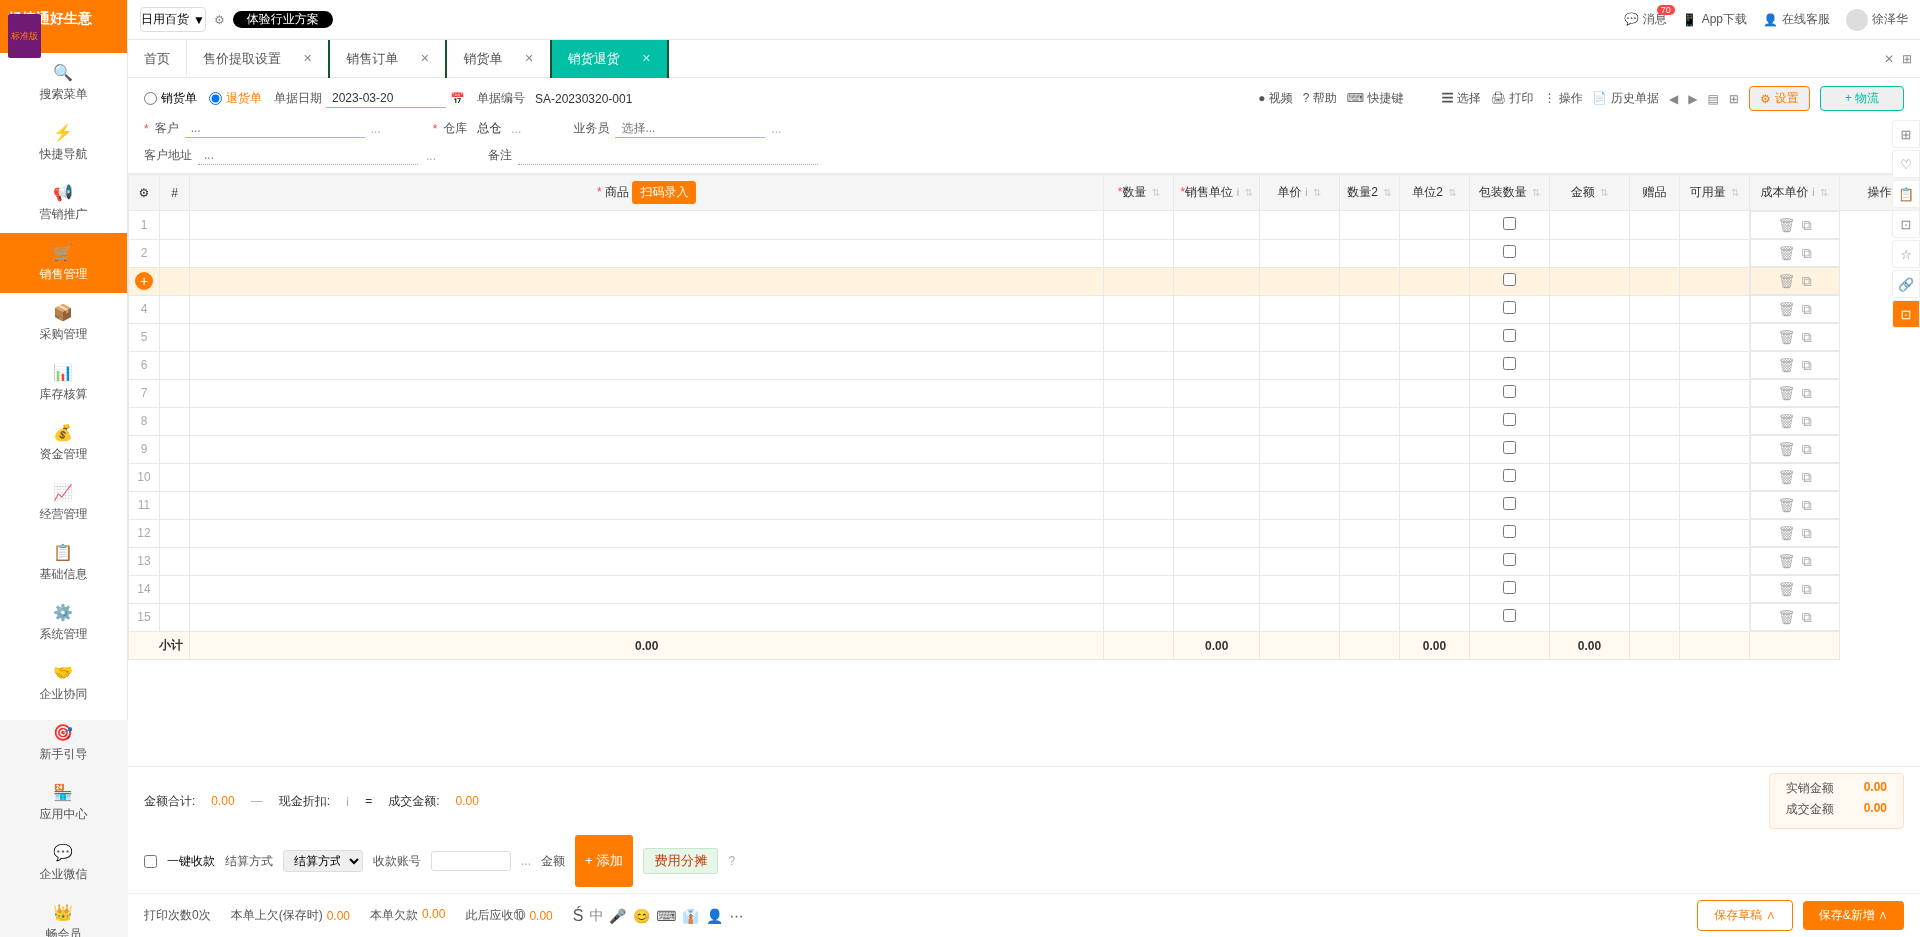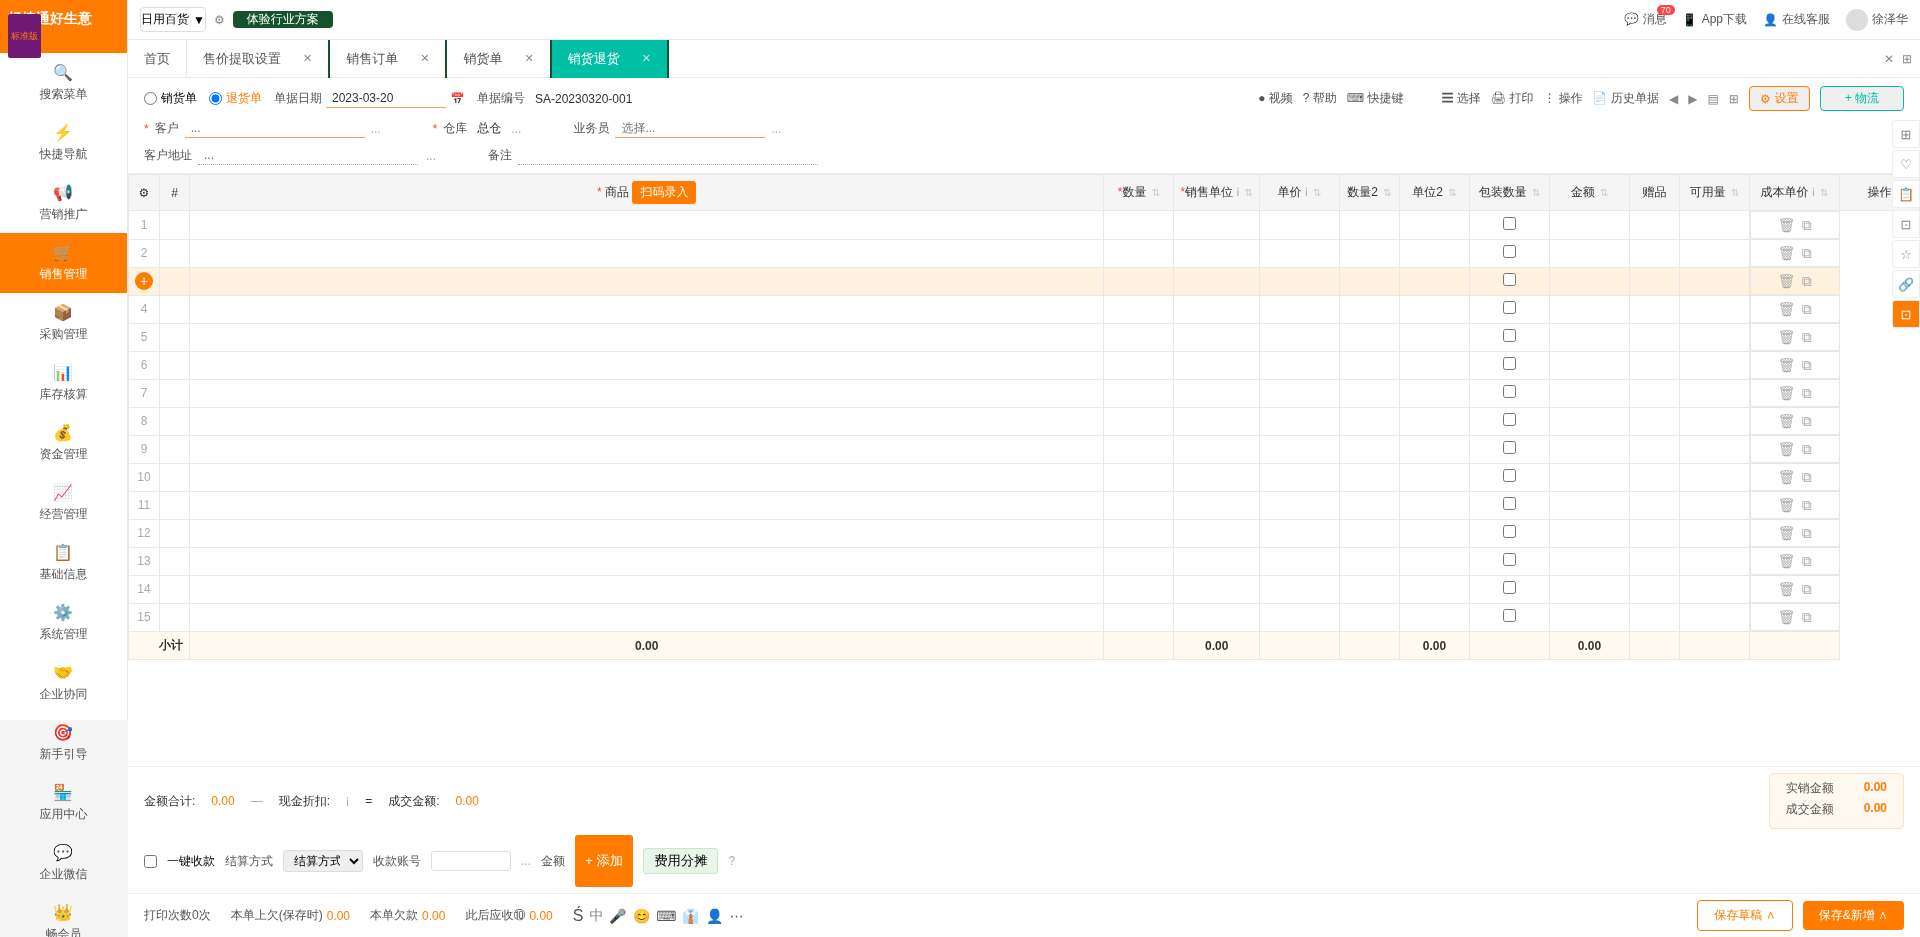--- a/index.html
+++ b/index.html
@@ -13,21 +13,21 @@
     .sidebar-item.active { background: #ff7c00; color: #fff; }
     .sidebar-item .icon { font-size: 16px; }
 
     
     .main { flex: 1; display: flex; flex-direction: column; height: 937px; overflow: hidden; }
 
     
     .topbar { height: 40px; background: #fff; border-bottom: 1px solid #e8e8e8; display: flex; align-items: center; justify-content: space-between; padding: 0 12px; flex-shrink: 0; }
     .topbar-left { display: flex; align-items: center; gap: 8px; }
     .topbar-select { border: 1px solid #ddd; border-radius: 4px; padding: 3px 0; font-size: 12px; display: flex; align-items: center; gap: 4px; cursor: pointer; }
-    .topbar-btn-orange { background: #14532d; color: #fff; border: none; border-radius: 4px; padding: 0 14px; font-size: 12px; cursor: pointer; }
+    .topbar-btn-orange { background: #000000; color: #fff; border: none; border-radius: 10px; padding: 0 14px; font-size: 12px; cursor: pointer; }
     .topbar-right { display: flex; align-items: center; gap: 16px; font-size: 12px; color: #555; }
     .msg-badge { position: relative; }
     .badge { background: #ff4444; color: #fff; font-size: 9px; border-radius: 8px; padding: 0 4px; position: absolute; top: -6px; right: -8px; }
 
     
     .tabs { height: 38px; background: #fff; border-bottom: 1px solid #e8e8e8; display: flex; align-items: center; padding: 0 0; flex-shrink: 0; }
     .tab { padding: 0 16px; height: 38px; display: flex; align-items: center; gap: 22px; cursor: pointer; color: #555; font-size: 13px; border-right: 2px solid #14532d; }
     .tab.active { background: #00bfa5; color: #fff; }
     .tab-close { font-size: 11px; cursor: pointer; opacity: 0.7; }
     .tab-home { padding: 0 16px; height: 38px; display: flex; align-items: center; color: #555; font-size: 13px; cursor: pointer; border-right: 1px solid #e8e8e8; }
@@ -57,21 +57,21 @@
     .icon-btn { cursor: pointer; color: #aaa; font-size: 14px; }
     .subtotal-row td { background: #fff9f0; font-weight: bold; }
 
     
     .bottom-area { background: #fff; border-top: 1px solid #eee; padding: 6px 16px; flex-shrink: 0; }
     .total-row { display: flex; align-items: center; gap: 16px; font-size: 12px; color: #333; }
     .total-dash { color: #aaa; }
     .payment-row { display: flex; align-items: center; gap: 10px; margin-top: 6px; }
     .payment-input { border: 1px solid #ddd; border-radius: 3px; padding: 2px 6px; width: 80px; font-size: 12px; }
     .btn-add { background: #ff7c00; color: #fff; border: none; border-radius: 3px; padding: 17px 10px; cursor: pointer; }
-    .fee-btn { background: #e8f5e9; color: #000000; border: 1px solid #c8e6c9; border-radius: 3px; padding: 3px 10px; cursor: pointer; }
+    .fee-btn { background: #e8f5e9; color: #c2410c; border: 1px solid #c8e6c9; border-radius: 3px; padding: 3px 10px; cursor: pointer; }
 
     
     .footer { height: 44px; background: #fff; border-top: 1px solid #eee; display: flex; align-items: center; justify-content: space-between; padding: 0 16px; flex-shrink: 0; }
     .footer-left { display: flex; align-items: center; gap: 20px; font-size: 12px; color: #555; }
     .footer-right { display: flex; align-items: center; gap: 10px; }
     .btn-save-draft { background: #fff; border: 1px solid #ff7c00; color: #ff7c00; border-radius: 4px; padding: 6px 16px; cursor: pointer; font-size: 12px; }
     .btn-save-new { background: #ff7c00; color: #fff; border: none; border-radius: 4px; padding: 6px 16px; cursor: pointer; font-size: 12px; }
     .summary-row { display: flex; justify-content: space-between; gap: 30px; margin-bottom: 4px; }
 
     
@@ -698,21 +698,21 @@
     </div>
   </div>
 
   <div class="footer">
     <div class="footer-left">
       <span>打印次数0次</span>
       <span style="display:flex;align-items:center;gap:4px;">
         <span>本单上欠(保存时)</span>
         <span style="color:#ff7c00;">0.00</span>
       </span>
-      <span style="display:flex;align-items:center;gap:4px;">
+      <span style="display:flex;gap:4px;">
         <span>本单欠款</span>
         <span style="color:#ff7c00;">0.00</span>
       </span>
       <span style="display:flex;align-items:center;gap:4px;">
         <span>此后应收⑩</span>
         <span style="color:#ff7c00;">0.00</span>
       </span>
 
       <div style="display:flex;align-items:center;gap:6px;">
         <span style="font-size:16px;">Ś</span>

